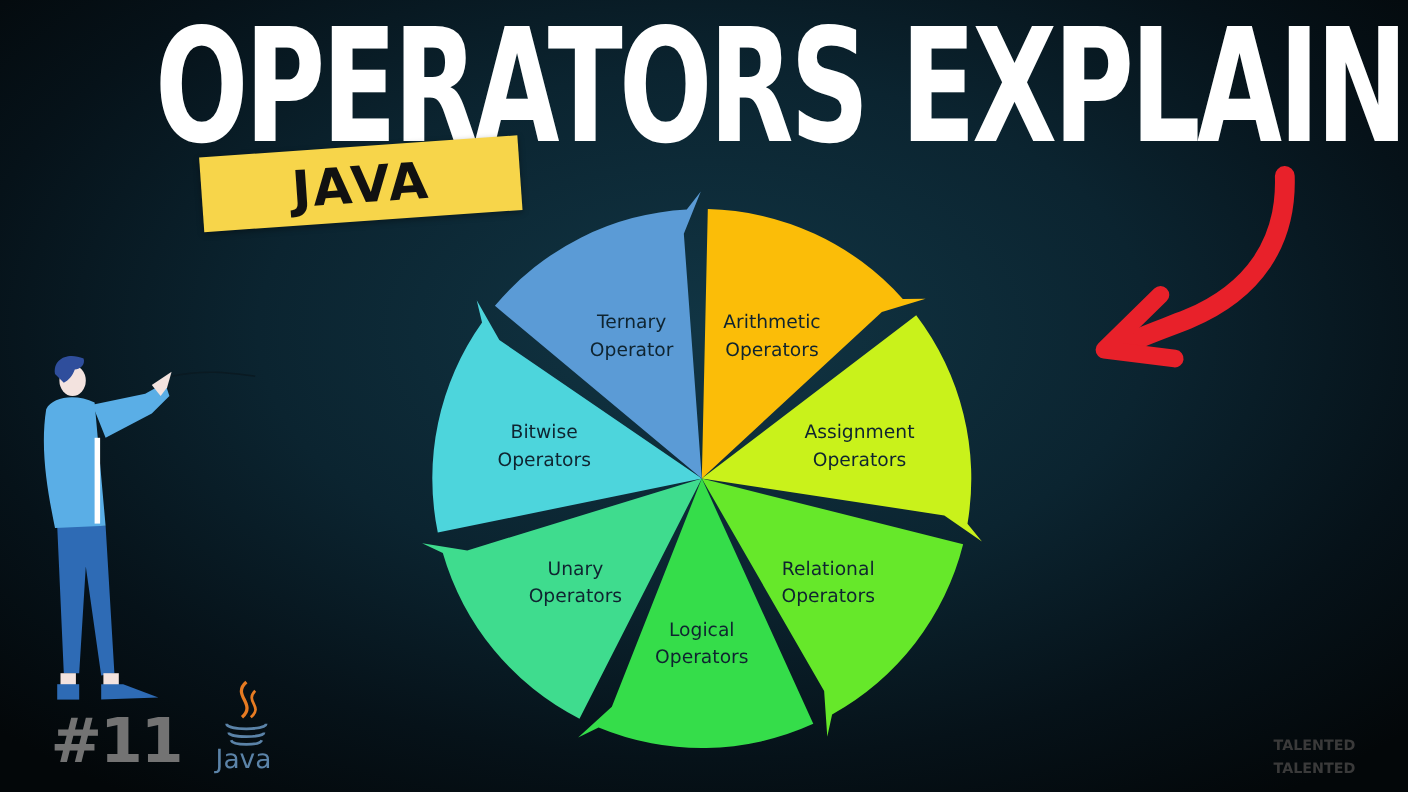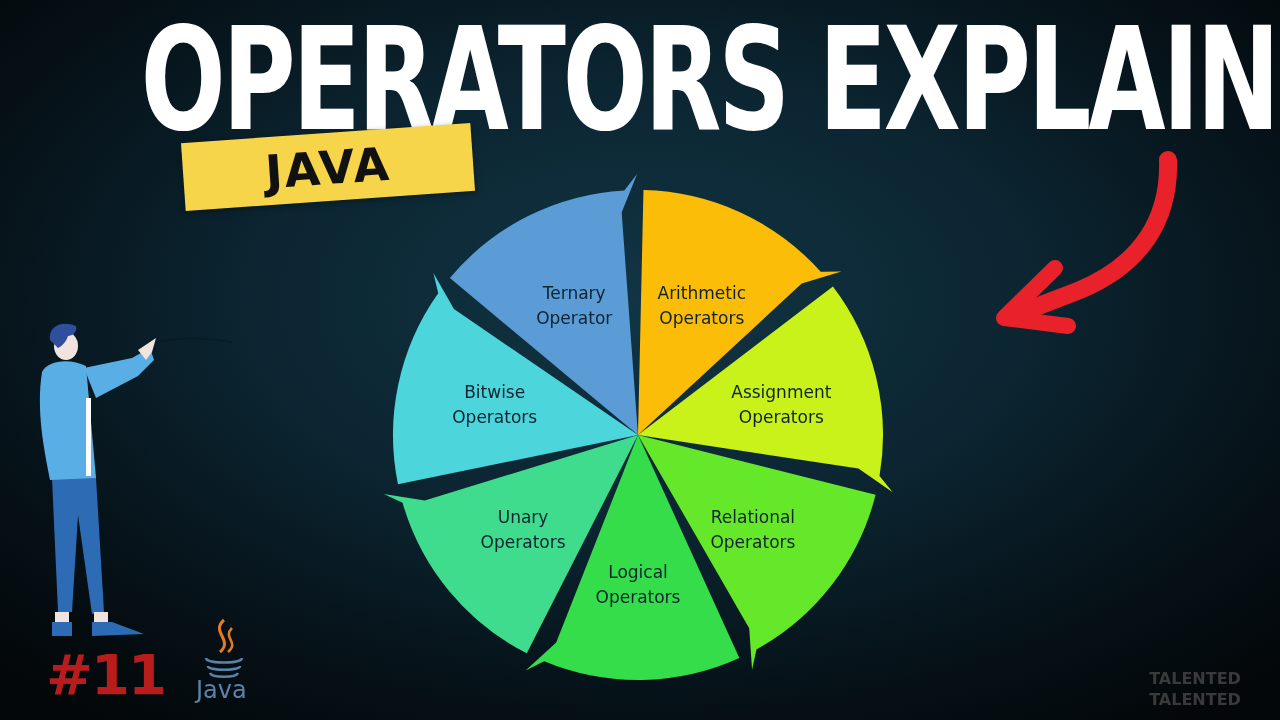--- a/index.html
+++ b/index.html
@@ -23,30 +23,30 @@
     .tag span {
       position: absolute; left: 0; right: 0; top: 8px; text-align: center;
       font-family: "DejaVu Sans", sans-serif; font-weight: 800; font-size: 46px;
       color: #111111; letter-spacing: 2px;
     }
     svg { position: absolute; left: 0; top: 0; }
     .seg-label {
       font-family: "DejaVu Sans", sans-serif; font-size: 17px; fill: #0f2430; text-anchor: middle;
     }
     .episode {
-      position: absolute; left: 46px; top: 642px; color: #b91c1c;
+      position: absolute; left: 46px; top: 642px; color: #737373;
       font-family: "DejaVu Sans", sans-serif; font-weight: 900; font-size: 56px; letter-spacing: -2px;
     }
     .java-word {
       position: absolute; left: 196px; top: 676px; color: #5b83a8;
       font-family: "DejaVu Sans", sans-serif; font-size: 24px;
     }
     .watermark {
       position: absolute; left: 1140px; top: 668px; width: 110px; text-align: center;
-      color: #3a3a3a; font-family: "DejaVu Sans", sans-serif; font-weight: 700; font-size: 16px; line-height: 21px;
+      color: #3a3a3a; font-family: "DejaVu Sans", sans-serif; font-weight: 700; font-size: 13px; line-height: 21px;
     }
   </style>
 </head>
 <body>
 
 <div class="title">OPERATORS EXPLAINED</div>
 
 <div class="tag">
   <span>JAVA</span>
 </div>

